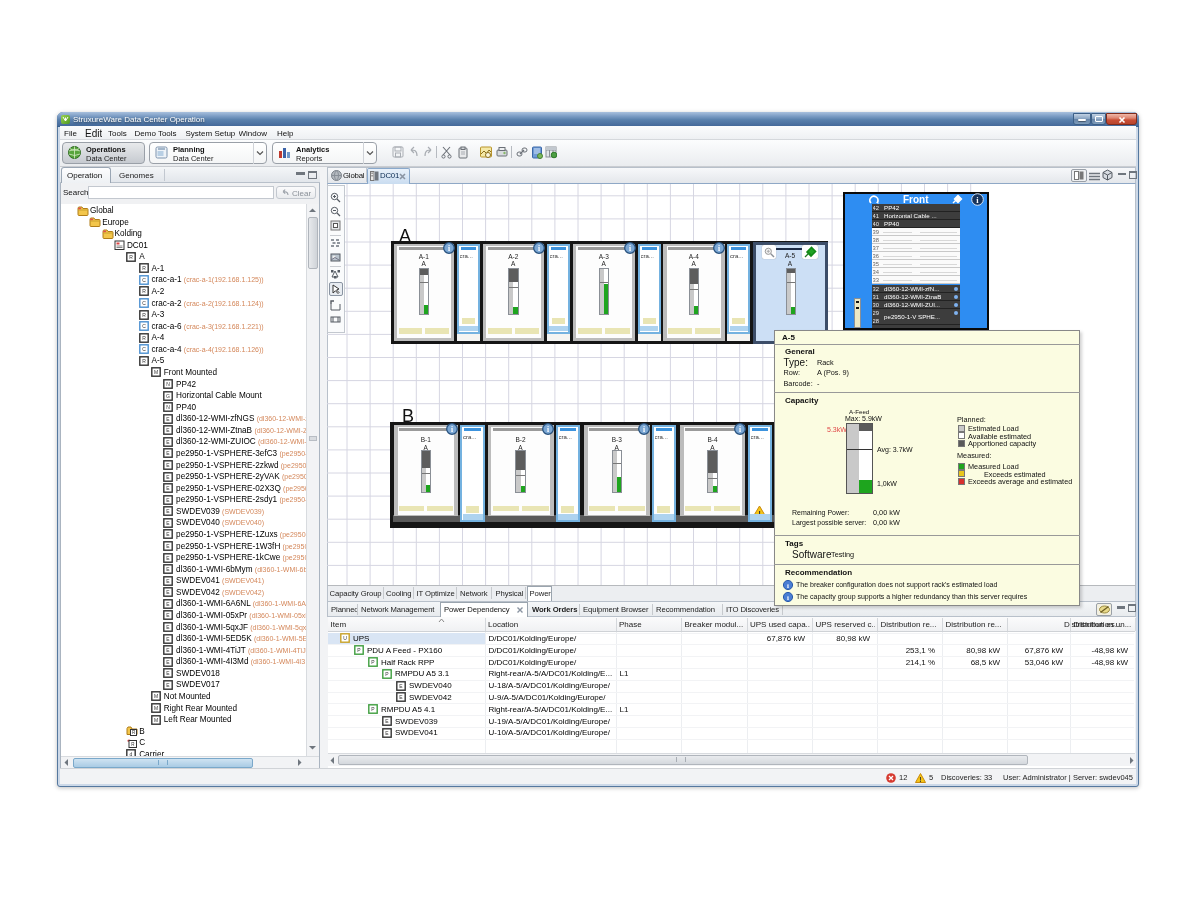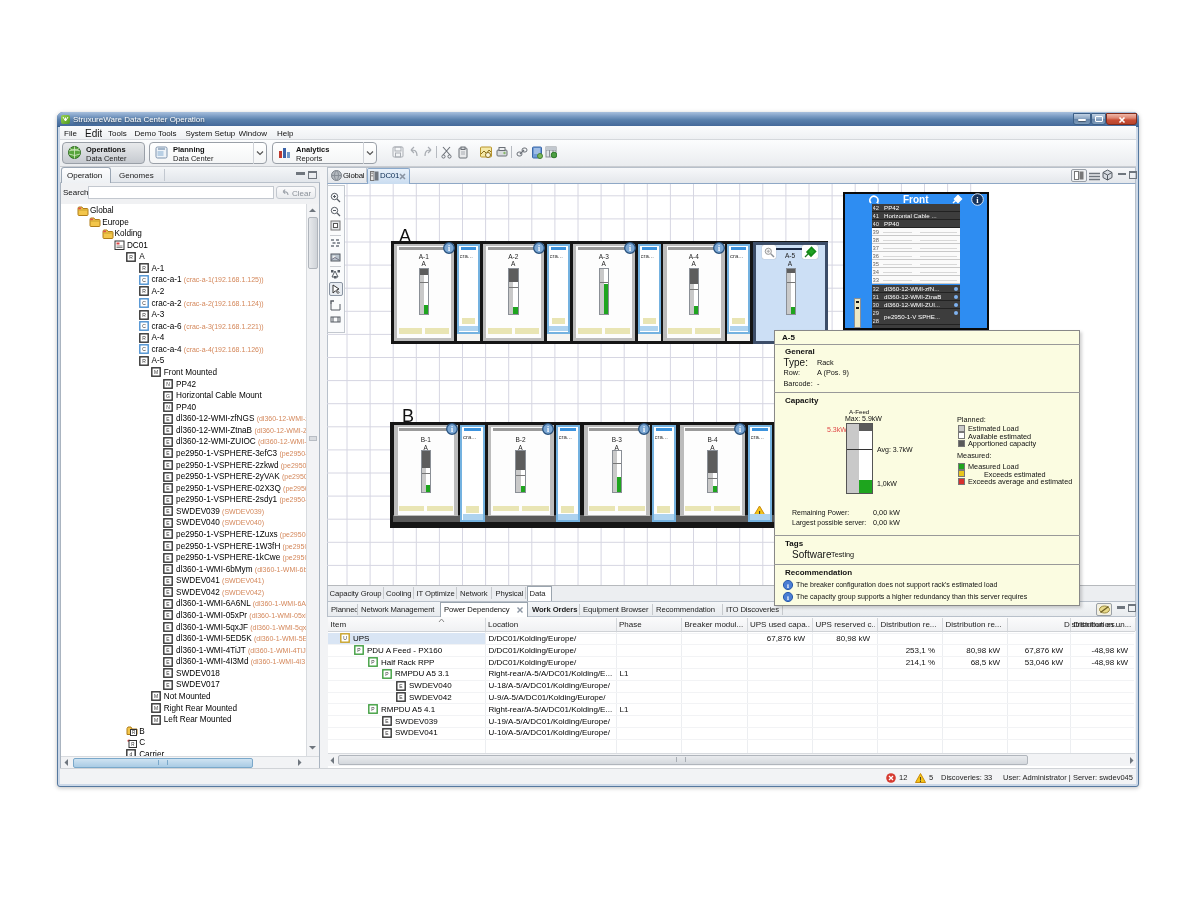--- a/index.html
+++ b/index.html
@@ -795,21 +795,21 @@
 <div style="left:382.5px;top:587px;width:0px;height:12px;border-left:1px solid #c6c9cd;"></div>
 <div class="t" style="left:386px;top:589px;width:26.5px;height:10px;font-size:7.7px;color:#222;line-height:10px;letter-spacing:-0.1px;">Cooling</div>
 <div style="left:412.5px;top:587px;width:0px;height:12px;border-left:1px solid #c6c9cd;"></div>
 <div class="t" style="left:416.5px;top:589px;width:39px;height:10px;font-size:7.7px;color:#222;line-height:10px;letter-spacing:-0.1px;">IT Optimize</div>
 <div style="left:455.5px;top:587px;width:0px;height:12px;border-left:1px solid #c6c9cd;"></div>
 <div class="t" style="left:460px;top:589px;width:31px;height:10px;font-size:7.7px;color:#222;line-height:10px;letter-spacing:-0.1px;">Network</div>
 <div style="left:491px;top:587px;width:0px;height:12px;border-left:1px solid #c6c9cd;"></div>
 <div class="t" style="left:495.5px;top:589px;width:29px;height:10px;font-size:7.7px;color:#222;line-height:10px;letter-spacing:-0.1px;">Physical</div>
 <div style="left:524.5px;top:587px;width:0px;height:12px;border-left:1px solid #c6c9cd;"></div>
 <div style="left:526.5px;top:586px;width:25px;height:15px;background:#fff;border:1px solid #9aa4ae;border-bottom:none;"></div>
-<div class="t" style="left:529.5px;top:589px;width:22px;height:10px;font-size:7.7px;color:#222;line-height:10px;letter-spacing:-0.1px;">Data</div>
+<div class="t" style="left:529.5px;top:589px;width:22px;height:10px;font-size:7.7px;color:#222;line-height:10px;letter-spacing:-0.1px;">Power</div>
 <div style="left:326.5px;top:601px;width:809.5px;height:16px;background:linear-gradient(180deg,#f4f6f8,#e8ebee);border:1px solid #b8c0ca;"></div>
 <div class="t" style="left:331px;top:605px;width:26px;height:10px;font-size:7.7px;color:#222;line-height:10px;letter-spacing:-0.1px;">Planned</div>
 <div style="left:357px;top:603.5px;width:0px;height:11px;border-left:1px solid #c6c9cd;"></div>
 <div class="t" style="left:361px;top:605px;width:79px;height:10px;font-size:7.7px;color:#222;line-height:10px;letter-spacing:-0.1px;">Network Management</div>
 <div style="left:440px;top:603.5px;width:0px;height:11px;border-left:1px solid #c6c9cd;"></div>
 <div style="left:440px;top:601.5px;width:88px;height:15.5px;background:#fff;border:1px solid #9aa4ae;border-bottom:none;"></div>
 <div class="t" style="left:444px;top:605px;width:72px;height:10px;font-size:7.7px;color:#111;line-height:10px;letter-spacing:-0.1px;">Power Dependency</div>
 <svg style="position:absolute;left:516px;top:605.5px" width="8" height="8" viewBox="0 0 8 8">
     <path d="M1.5 1.5 L6.5 6.5 M6.5 1.5 L1.5 6.5" stroke="#8a94a2" stroke-width="1.4"></path>
   </svg>

